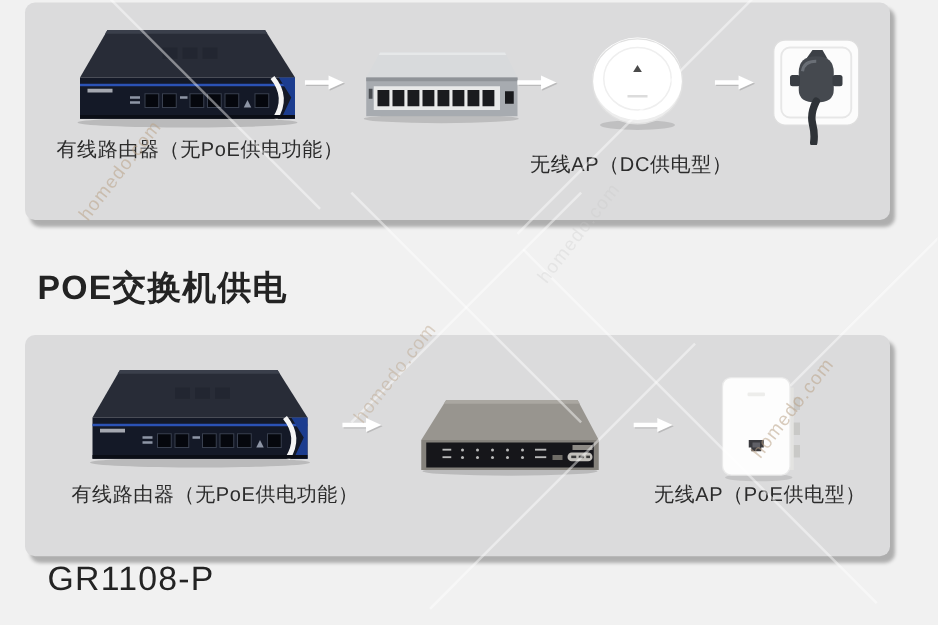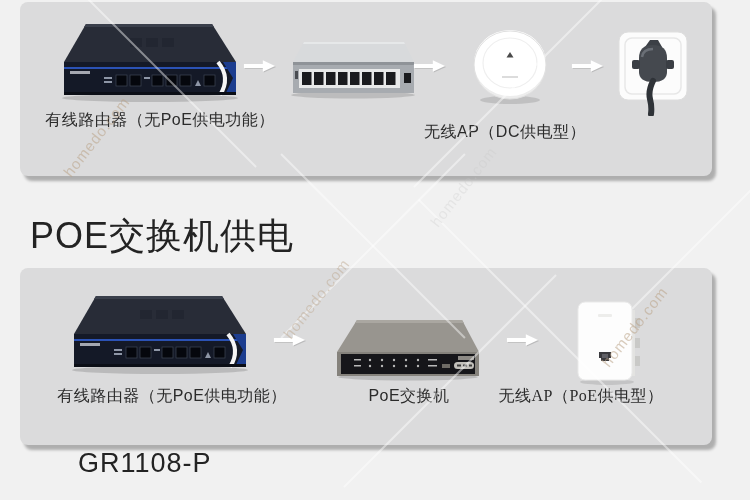--- a/index.html
+++ b/index.html
@@ -28,31 +28,31 @@
     color:#2b2b2b;
     text-align:center;
     white-space:nowrap;
     letter-spacing:0.5px;
   }
   .arrow { position:absolute; width:34px; height:20px; }
   .arrow svg { display:block; width:100%; height:100%; }
   .heading {
     position:absolute;
     left:30px; top:212px;
-    font-size:36px;
+    font-size:27px;
     color:#232323;
     letter-spacing:1px;
+    font-weight:bold;
   }
   .footer-model {
     position:absolute;
     left:38px; top:448px;
     font-size:27px;
     color:#232323;
     letter-spacing:1px;
-    margin-left:40px;
   }
   .wline {
     position:absolute;
     height:2px;
     background:rgba(255,255,255,0.45);
     pointer-events:none;
     z-index:5;
   }
   .wm {
     position:absolute;
@@ -247,21 +247,20 @@
       <rect x="128" y="44" width="16" height="4" fill="#8d8a85"></rect>
       <rect x="124" y="50" width="20" height="7" rx="3.5" fill="#c2c0bb"></rect>
       <g fill="#3a3a3a">
           <rect x="127" y="52.5" width="4" height="2"></rect>
           <rect x="133" y="52.5" width="4" height="2"></rect>
           <rect x="139" y="52.5" width="3" height="2"></rect>
         </g>
       <rect x="112" y="52" width="8" height="4" fill="#6f6c66"></rect>
     </svg>
   </div>
-  <div class="label" style="left:319px; top:118px; width:140px;">PoE交换机</div>
 
   <div class="arrow" style="left:486px; top:62px;">
     <svg viewBox="0 0 36 20">
       <polygon points="2,9 22,9 22,5 35,11 22,17 22,13 2,13" fill="rgba(0,0,0,0.15)"></polygon>
       <polygon points="1,8 21,8 21,4 34,10 21,16 21,12 1,12" fill="#ffffff"></polygon>
     </svg>
   </div>
 
   <div class="device" style="left:553px; top:28px; width:74px; height:92px;">
     <svg viewBox="0 0 74 92">
@@ -272,21 +271,21 @@
           <rect x="58" y="60" width="9" height="10"></rect>
         </g>
       <rect x="56" y="14" width="6" height="66" fill="#e3e3e1"></rect>
       <rect x="5" y="6" width="54" height="78" rx="7" fill="#fdfdfd"></rect>
       <rect x="5" y="6" width="54" height="78" rx="7" fill="none" stroke="#e9e9e9"></rect>
       <rect x="25" y="18" width="14" height="3" rx="1" fill="#ededeb"></rect>
       <path d="M26,56 h12 v6 h-2 v3 h-8 v-3 h-2 z" fill="#3a3a3e"></path>
       <rect x="29" y="58" width="6" height="4" fill="#606066"></rect>
     </svg>
   </div>
-  <div class="label" style="left:456px; top:118px; width:210px;font-family:Liberation Serif, serif;">无线AP（PoE供电型）</div>
+  <div class="label" style="left:483px; top:118px; width:210px;">无线AP（PoE供电型）</div>
 </div>
 
 <div class="footer-model">GR1108-P</div>
 
 <div class="wline" style="left:0px;  top:60px;  width:300px; transform:rotate(45deg);"></div>
 <div class="wline" style="left:370px;top:80px;  width:300px; transform:rotate(-45deg);"></div>
 <div class="wline" style="left:243px;top:245px; width:260px; transform:rotate(45deg);"></div>
 <div class="wline" style="left:243px;top:245px; width:260px; transform:rotate(-45deg);"></div>
 <div class="wline" style="left:600px;top:230px; width:220px; transform:rotate(-45deg);"></div>
 <div class="wline" style="left:360px;top:340px; width:400px; transform:rotate(45deg);"></div>

